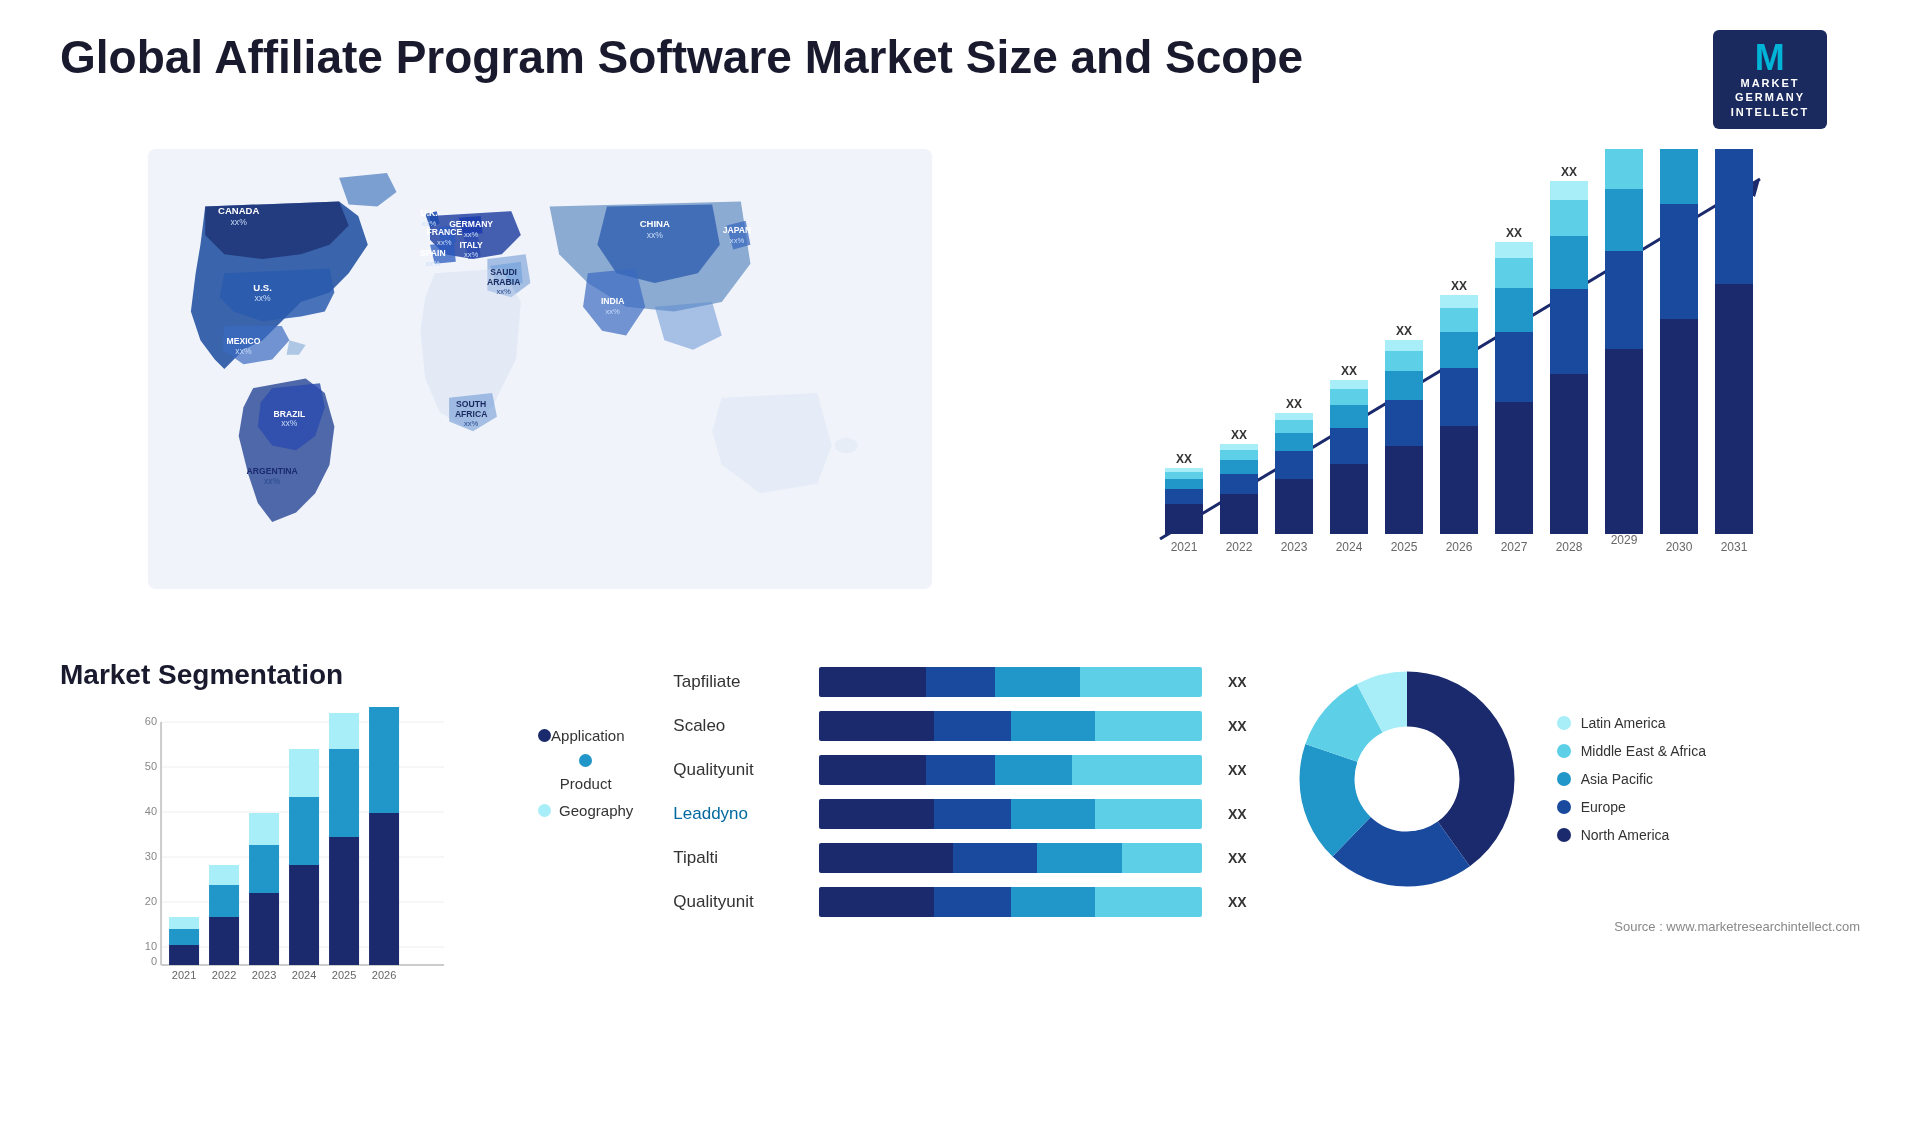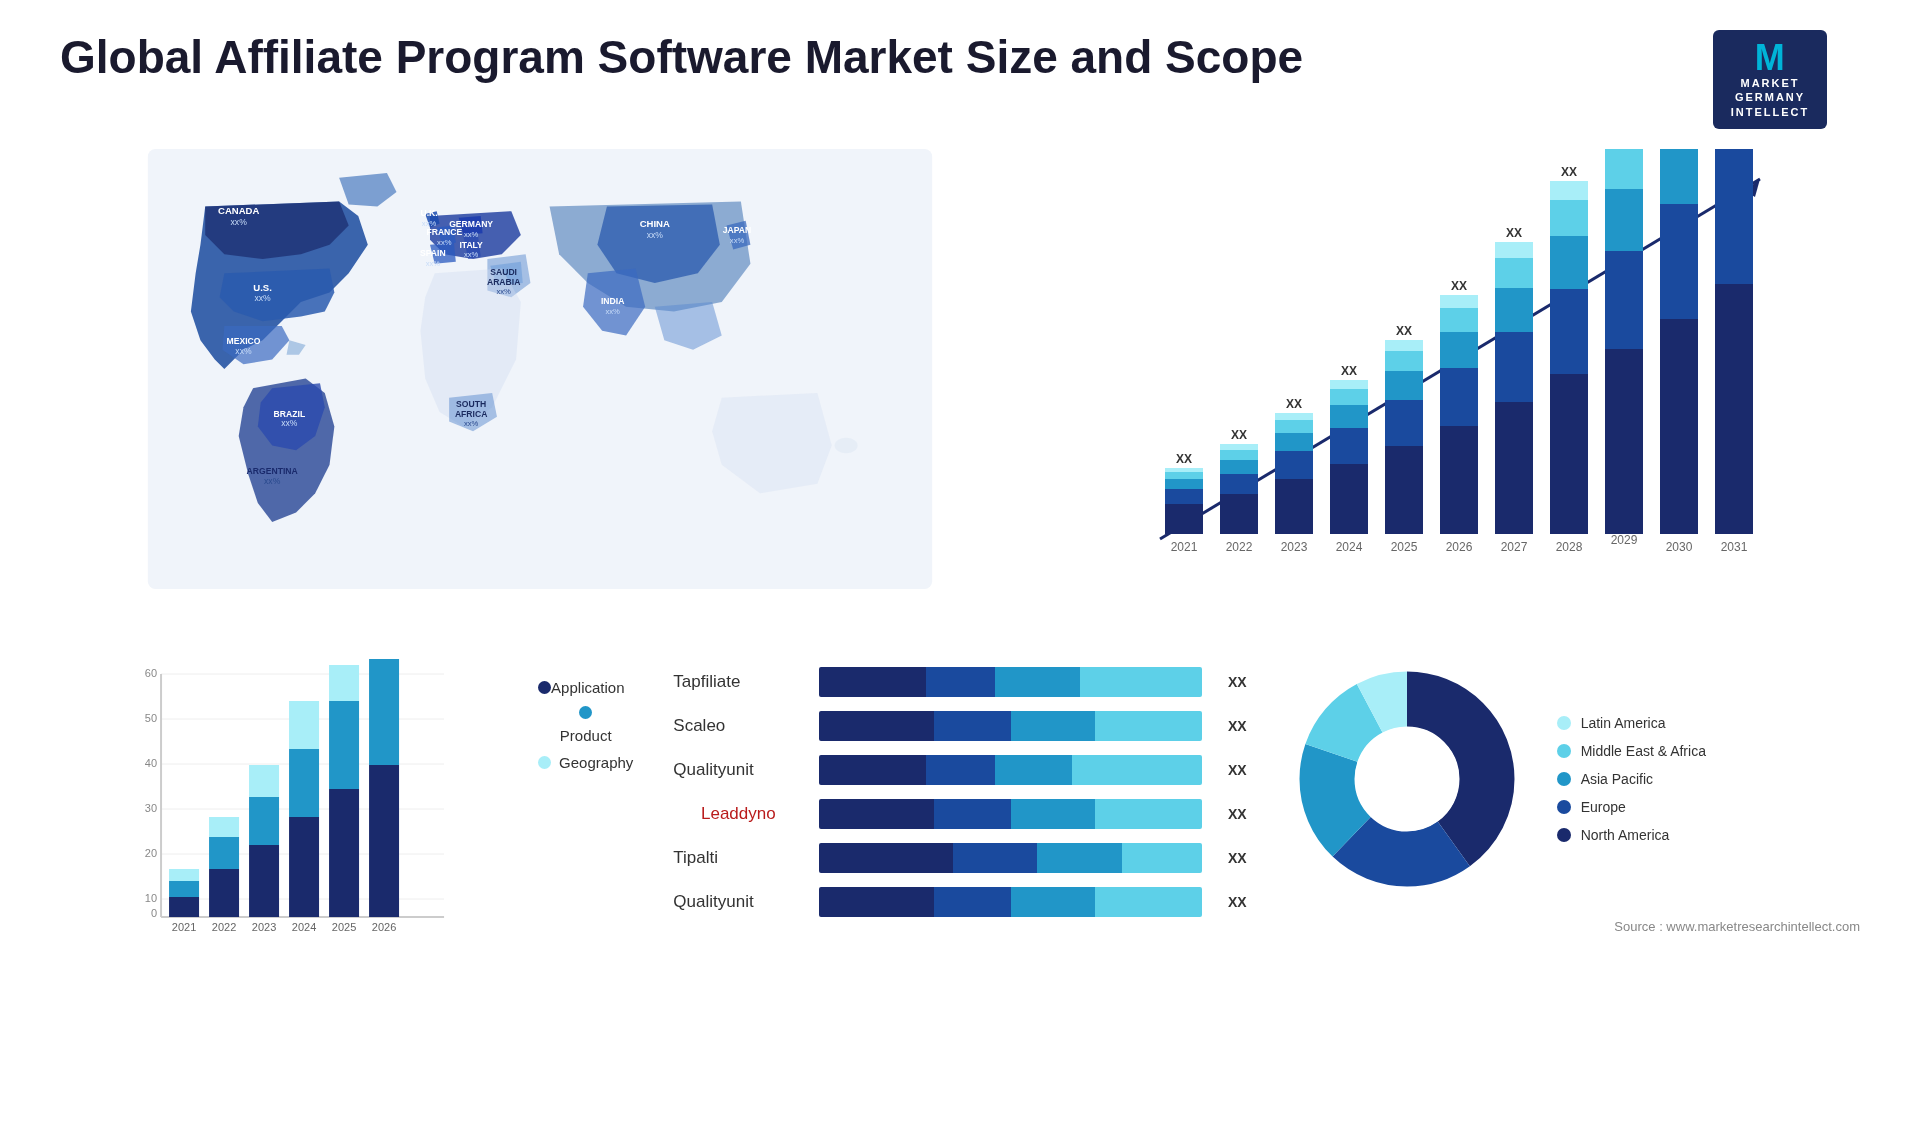--- a/index.html
+++ b/index.html
@@ -333,20 +333,21 @@
           <text x="614" y="402" font-size="12" fill="#666" text-anchor="middle">2031</text>
           <text x="626" y="-5" font-size="12" font-weight="bold" fill="#333" text-anchor="middle">XX</text>
         </svg>
       </div>
     </div>
   </div>
 
   <div class="bottom-grid">
 
     <div class="segmentation-section">
+      <div class="section-title">Market Segmentation</div>
       <div style="display:flex; gap:20px; align-items:flex-start;">
         <div style="flex:1; position:relative;">
           <svg viewBox="0 0 320 280" width="100%" height="280">
 
             <text x="28" y="18" font-size="11" fill="#888" text-anchor="end">60</text>
             <text x="28" y="63" font-size="11" fill="#888" text-anchor="end">50</text>
             <text x="28" y="108" font-size="11" fill="#888" text-anchor="end">40</text>
             <text x="28" y="153" font-size="11" fill="#888" text-anchor="end">30</text>
             <text x="28" y="198" font-size="11" fill="#888" text-anchor="end">20</text>
             <text x="28" y="243" font-size="11" fill="#888" text-anchor="end">10</text>
@@ -440,21 +441,21 @@
           <div style="flex:1;height:30px;display:flex;border-radius:2px;overflow:hidden;">
             <div style="background:#1a2a6c;width:28%;height:100%;"></div>
             <div style="background:#1a4a9e;width:18%;height:100%;"></div>
             <div style="background:#2196c8;width:20%;height:100%;"></div>
             <div style="background:#5dd0e8;width:34%;height:100%;"></div>
           </div>
           <span style="font-size:14px;font-weight:700;color:#333;margin-left:10px;">XX</span>
         </div>
 
         <div class="player-row">
-          <div class="player-name" style="font-size:17px;color:#b91c1c;width:130px;flex-shrink:0;text-align:center;">Leaddyno</div>
+          <div class="player-name" style="font-size:17px;color:#0369a1;width:130px;flex-shrink:0;">Leaddyno</div>
           <div style="flex:1;height:30px;display:flex;border-radius:2px;overflow:hidden;">
             <div style="background:#1a2a6c;width:30%;height:100%;"></div>
             <div style="background:#1a4a9e;width:20%;height:100%;"></div>
             <div style="background:#2196c8;width:22%;height:100%;"></div>
             <div style="background:#5dd0e8;width:28%;height:100%;"></div>
           </div>
           <span style="font-size:14px;font-weight:700;color:#333;margin-left:10px;">XX</span>
         </div>
 
         <div class="player-row">

